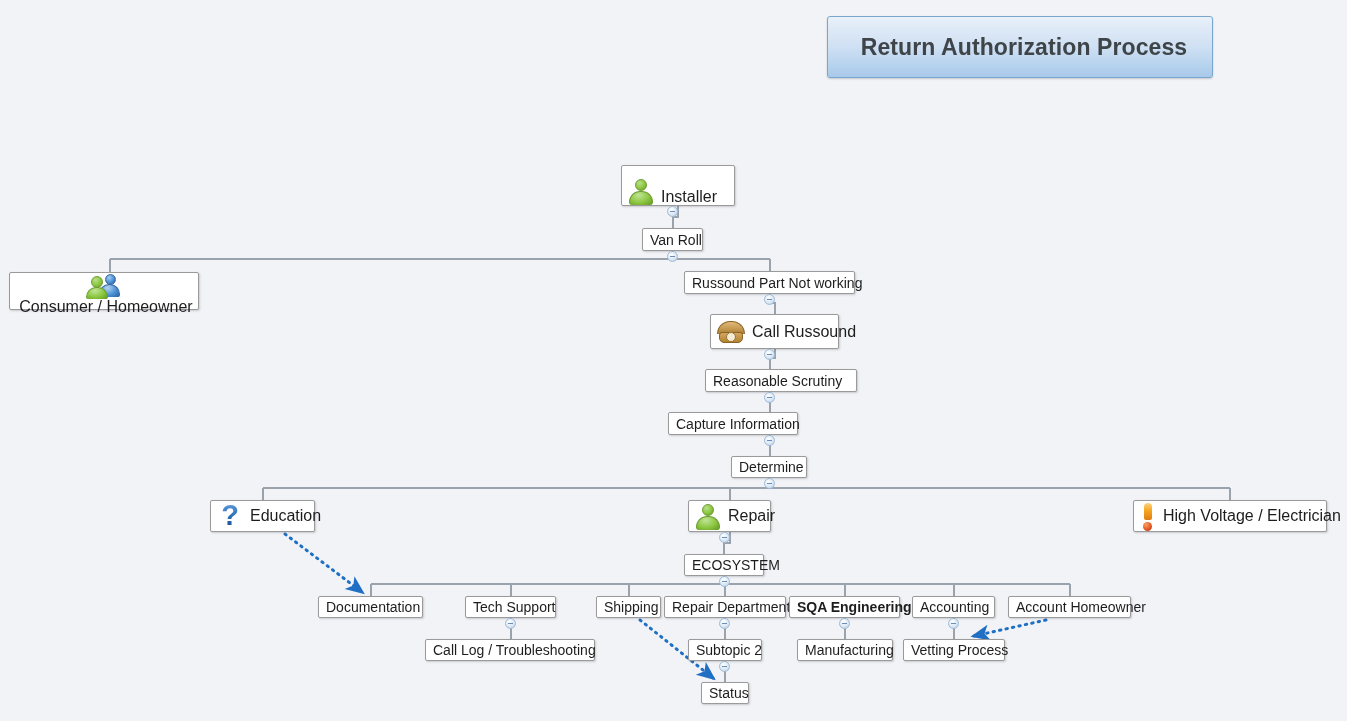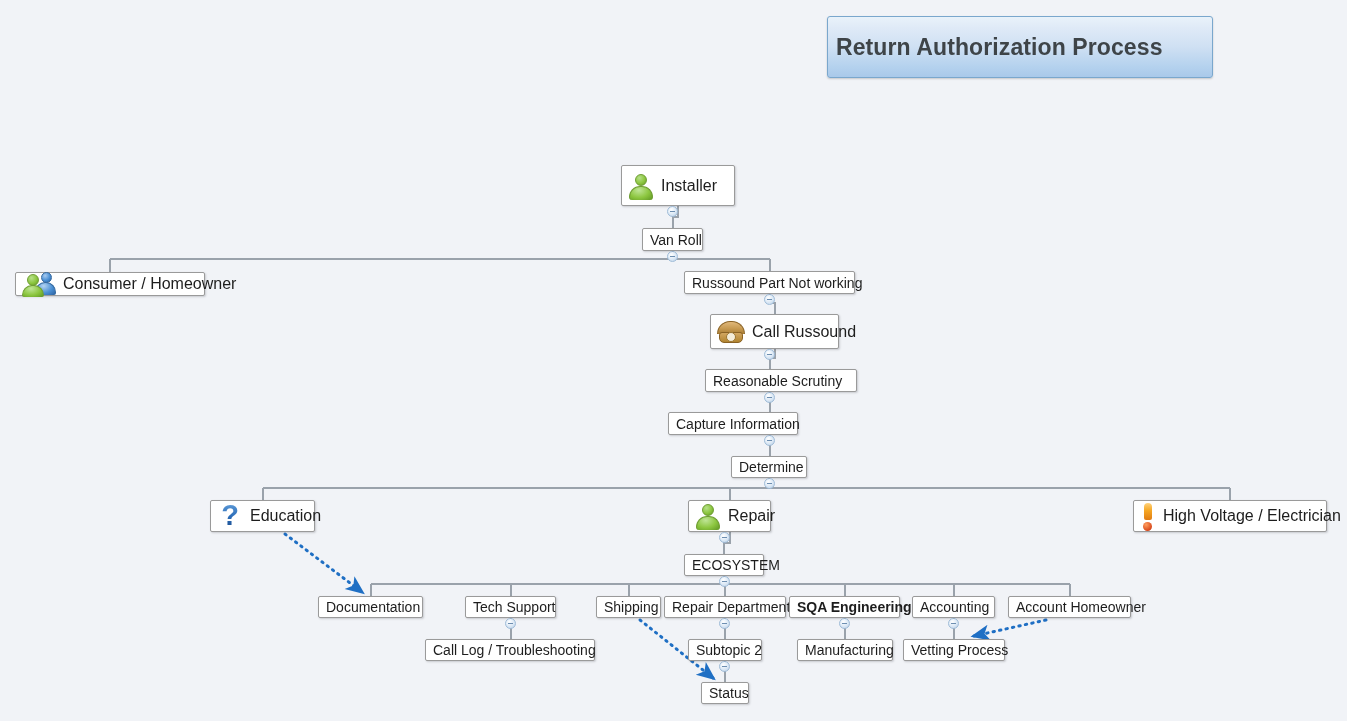--- a/index.html
+++ b/index.html
@@ -44,20 +44,21 @@
     border-radius: 3px;
     background: linear-gradient(to bottom,
                 #e9f2fa 0%,
                 #dfeaf7 18%,
                 #cfe0f3 50%,
                 #b5d2ee 82%,
                 #a9c9ea 100%);
     box-shadow: 0 1px 2px rgba(0,0,0,0.18);
     display: flex;
     align-items: center;
+    justify-content: center;
     padding-left: 8px;
   }
   .title-text {
     font-size: 23px;
     font-weight: bold;
     color: #3e4448;
     letter-spacing: 0.1px;
     white-space: nowrap;
   }
 
@@ -283,31 +284,31 @@
         <line x1="640" y1="620" x2="713" y2="678" marker-end="url(#arrowhead)"></line>
         <line x1="1046" y1="620" x2="974" y2="636" marker-end="url(#arrowhead)"></line>
       </g>
   </svg>
 
   <div class="title-box">
     <span class="title-text">Return Authorization Process</span>
   </div>
 
   <div id="nodes-layer">
-      <div class="node iconic" style="left: 621px; top: 165px; width: 114px; height: 41px;">
+      <div class="node iconic" style="left: 621px; top: 165px; width: 114px; height: 41px; align-items: flex-end;">
         <span class="ico ico-person">
           <span class="head"></span>
           <span class="body"></span>
         </span>
         <span class="label">Installer</span>
       </div>
       <div class="node plain" style="left: 642px; top: 228px; width: 61px; height: 23px;">
         <span class="label">Van Roll</span>
       </div>
-      <div class="node iconic small-ico" style="left: 15px; top: 272px; width: 190px; height: 24px;">
+      <div class="node iconic small-ico" style="left: 9px; top: 272px; width: 190px; height: 38px; flex-direction: column;">
         <span class="ico ico-people">
           <span class="head2"></span>
           <span class="body2"></span>
           <span class="head1"></span>
           <span class="body1"></span>
         </span>
         <span class="label">Consumer / Homeowner</span>
       </div>
       <div class="node plain" style="left: 684px; top: 271px; width: 171px; height: 23px;">
         <span class="label">Russound Part Not working</span>

